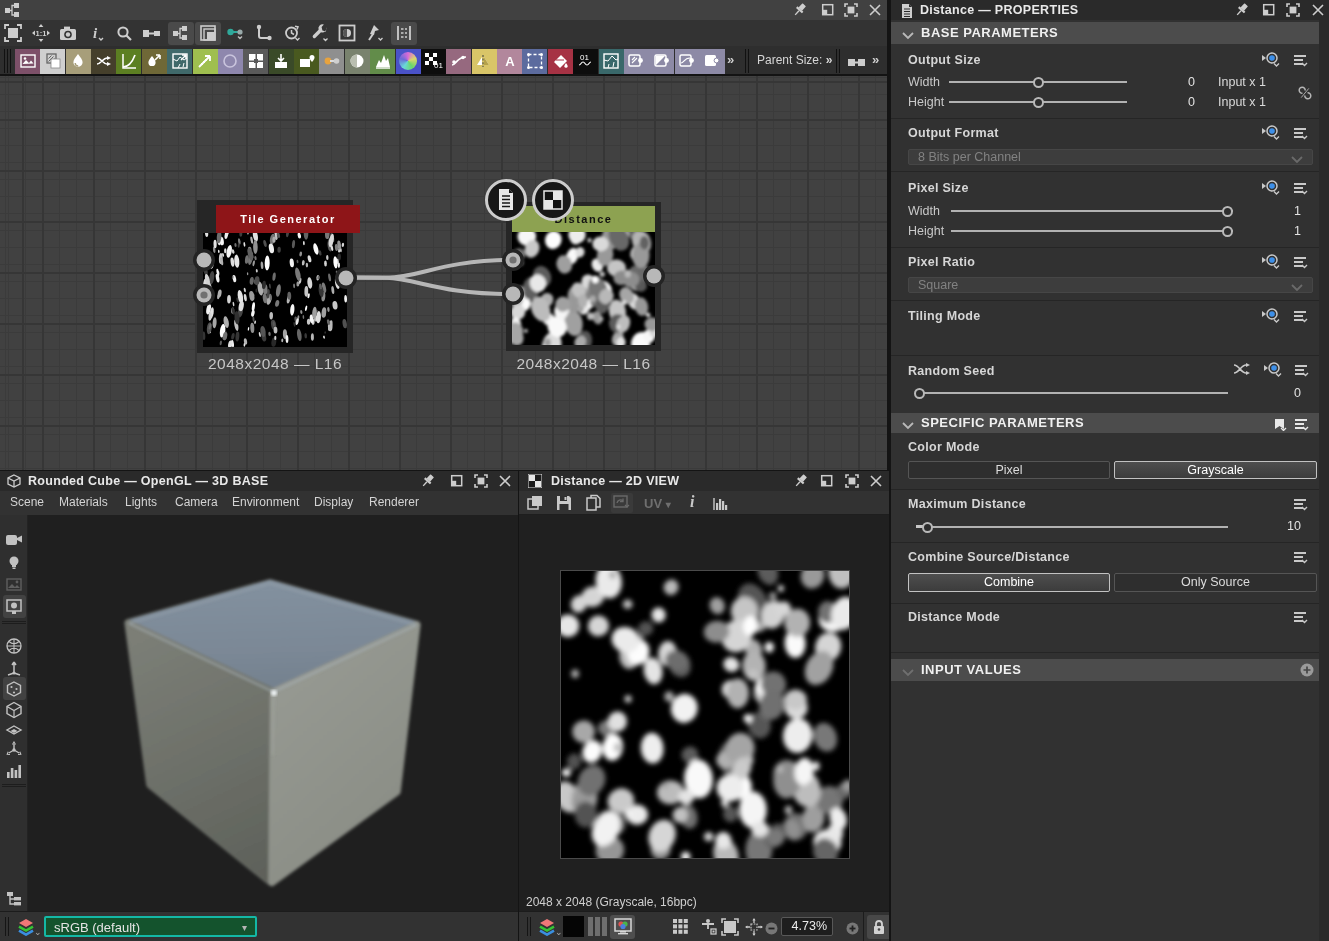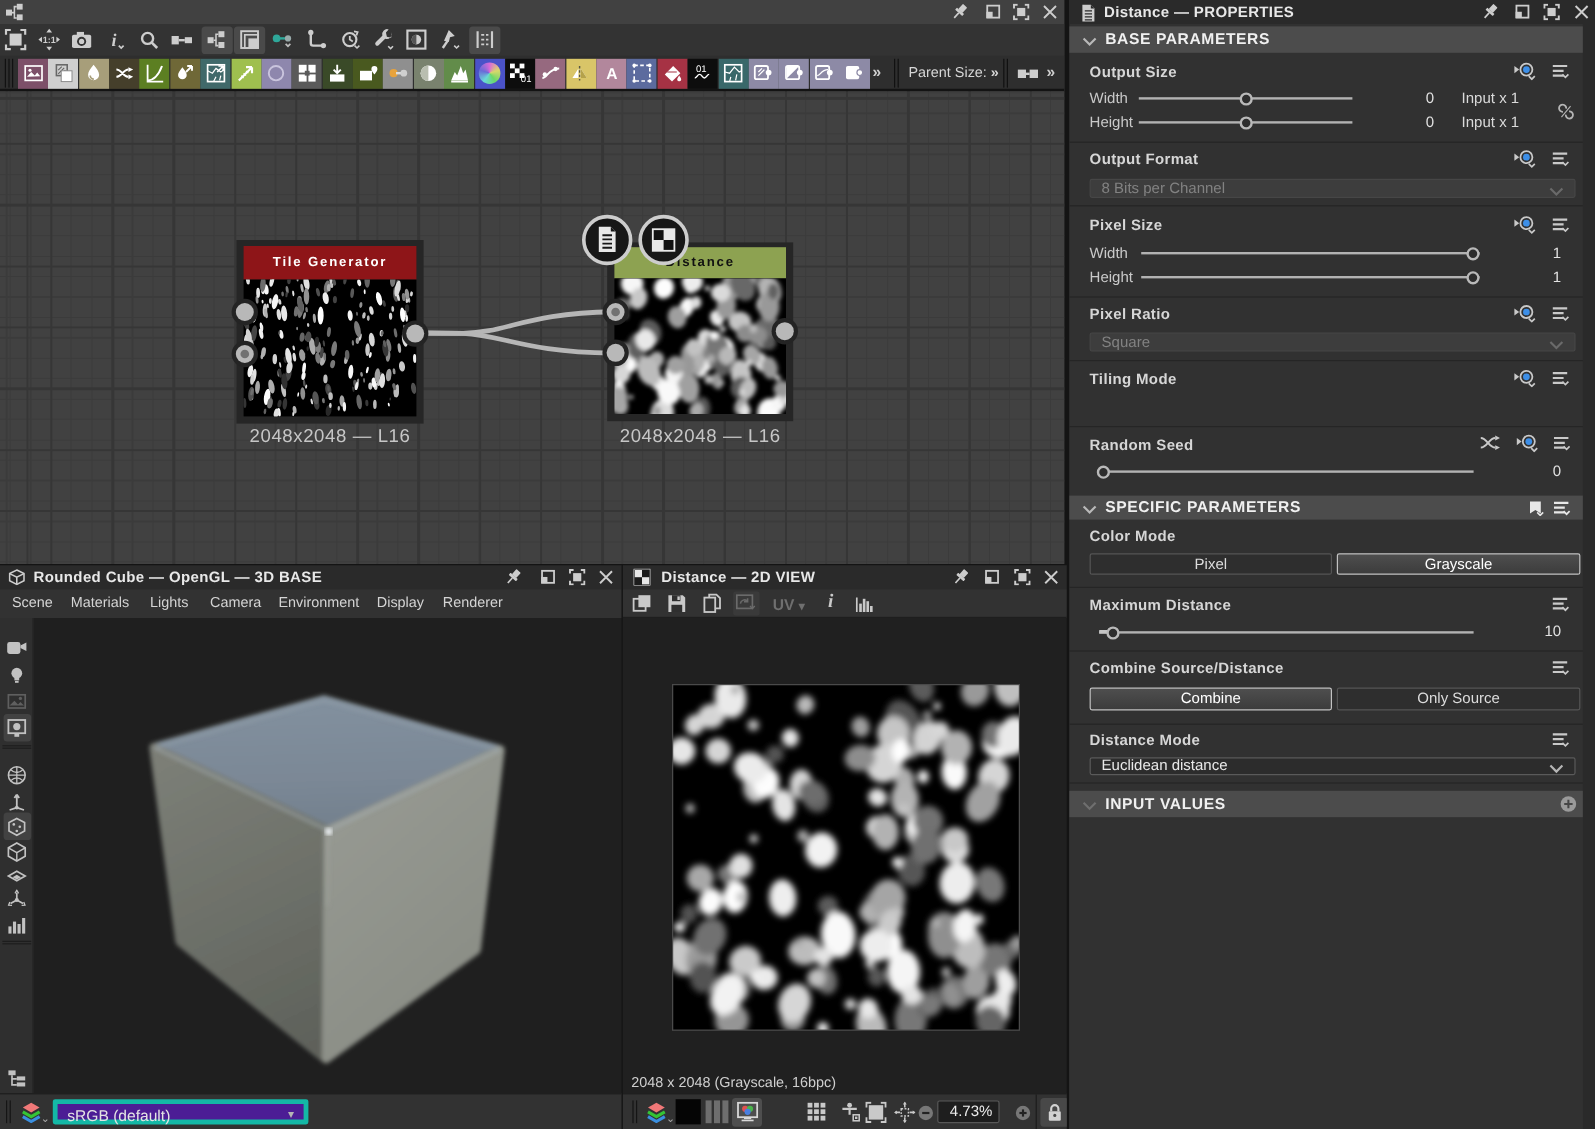--- a/index.html
+++ b/index.html
@@ -308,21 +308,21 @@
         <rect x="0" y="2" width="7" height="7" fill="#cdcdcd"></rect>
         <rect x="7" y="4.5" width="3" height="2" fill="#cdcdcd"></rect>
         <rect x="10" y="2" width="7" height="7" fill="#cdcdcd"></rect>
       </svg></div>
     <div class="abs" style="left:872px;top:52px;color:#cfcfcf;font-size:13px;font-weight:bold;letter-spacing:-2px">»</div>
     <svg class="abs" style="left:0;top:75px" width="887" height="395" viewBox="0 75 887 395">
 <path d="M346 277.5 L386 277.8 C424 277 438 261 511 259.8" stroke="#b6b6b6" stroke-width="4" fill="none"></path>
 <path d="M346 277.5 L386 277.8 C420 279.5 438 293.5 510 294.2" stroke="#b6b6b6" stroke-width="4" fill="none"></path>
 </svg>
     <div class="abs" style="left:197px;top:200px;width:156px;height:153px;background:#262626"></div>
-    <div class="abs" style="left:203px;top:205px;width:144px;height:28px;background:#8e1518;text-align:center;line-height:28px;color:#fff;font-weight:bold;font-size:11px;letter-spacing:1.5px">Tile Generator</div>
+    <div class="abs" style="left:216px;top:205px;width:144px;height:28px;background:#8e1518;text-align:center;line-height:28px;color:#fff;font-weight:bold;font-size:11px;letter-spacing:1.5px">Tile Generator</div>
     <div class="abs" style="left:203px;top:233px;width:144px;height:114px;background:#000"><svg width="144" height="114" viewBox="0 0 144 114" style="">
         <ellipse cx="46.6" cy="17.2" rx="1.9" ry="3.5" transform="rotate(1 46.6 17.2)" fill="rgb(143,143,143)"></ellipse>
         <ellipse cx="73.1" cy="4.3" rx="1.5" ry="2.7" transform="rotate(-11 73.1 4.3)" fill="rgb(192,192,192)"></ellipse>
         <ellipse cx="17.8" cy="25.4" rx="1.9" ry="5.5" transform="rotate(2 17.8 25.4)" fill="rgb(202,202,202)"></ellipse>
         <ellipse cx="6.7" cy="97.9" rx="1.3" ry="2.4" transform="rotate(-11 6.7 97.9)" fill="rgb(246,246,246)"></ellipse>
         <ellipse cx="26.0" cy="66.3" rx="1.9" ry="4.2" transform="rotate(1 26.0 66.3)" fill="rgb(211,211,211)"></ellipse>
         <ellipse cx="29.7" cy="77.6" rx="1.5" ry="3.2" transform="rotate(2 29.7 77.6)" fill="rgb(159,159,159)"></ellipse>
         <ellipse cx="114.4" cy="79.7" rx="1.2" ry="2.8" transform="rotate(1 114.4 79.7)" fill="rgb(62,62,62)"></ellipse>
         <ellipse cx="41.5" cy="111.7" rx="0.9" ry="2.1" transform="rotate(7 41.5 111.7)" fill="rgb(231,231,231)"></ellipse>
         <ellipse cx="5.6" cy="76.2" rx="2.2" ry="5.3" transform="rotate(11 5.6 76.2)" fill="rgb(241,241,241)"></ellipse>
@@ -821,21 +821,21 @@
 </svg>
     <div class="abs" style="left:0;top:440px;width:518px;height:30px;background:#323232;border-top:1px solid #1c1c1c"></div>
     <div class="abs" style="left:5px;top:446px;width:1px;height:19px;background:#151515"></div>
     <div class="abs" style="left:8px;top:446px;width:1px;height:19px;background:#151515"></div>
     <div class="abs" style="left:17px;top:447px"><svg width="18" height="18" viewBox="0 0 18 18" style="">
         <path d="M9 1l7 4-7 4-7-4z" fill="#f07878"></path>
         <path d="M2 8.6l7 4 7-4" stroke="#35c435" stroke-width="2.6" fill="none"></path>
         <path d="M2 12.6l7 4 7-4" stroke="#3a8fe0" stroke-width="2.6" fill="none"></path>
       </svg></div>
     <div class="abs" style="left:34px;top:456px;width:8px;height:6px;color:#aaa;font-size:9px">⌄</div>
-    <div class="abs" style="left:44px;top:445px;width:213px;height:21px;background:#4c1d95;border:4px solid #14b8a6;border-radius:2px;color:#e4e4e4;font-size:13px;line-height:19px;padding-left:8px">sRGB (default)<span style="position:absolute;right:8px;top:0;color:#b5b5b5;font-size:10px">▾</span></div>
+    <div class="abs" style="left:44px;top:445px;width:213px;height:21px;background:#14532d;border:2px solid #14b8a6;border-radius:2px;color:#e4e4e4;font-size:13px;line-height:19px;padding-left:8px">sRGB (default)<span style="position:absolute;right:8px;top:0;color:#b5b5b5;font-size:10px">▾</span></div>
   </div>
 <div class="panel" style="left:519px;top:471px;width:370px;height:470px;background:#202020">
     <div class="tbar">
       <span class="tt" style="left:32px">Distance — 2D VIEW</span>
     </div>
     <div class="abs" style="left:9px;top:3px"><svg width="14" height="14" viewBox="0 0 14 14" style="">
         <rect x="0" y="0" width="14" height="14" fill="#1c1c1c" stroke="#e8e8e8" stroke-width="1"></rect>
         <rect x="1" y="1" width="6" height="6" fill="#e8e8e8"></rect>
         <rect x="7" y="7" width="6" height="6" fill="#e8e8e8"></rect>
       </svg></div>
@@ -1270,23 +1270,20 @@
         <path d="M9 9l2.5 2.5L14 9" stroke="#c9c9c9" stroke-width="1.4" fill="none"></path>
       </svg></div>
     <div class="abs" style="left:17px;top:573px;width:202px;height:19px;background:linear-gradient(#4e4e4e,#3c3c3c);border:1px solid #c2c2c2;color:#fff;border-radius:2px;font-size:12.5px;text-align:center;line-height:17px">Combine</div>
     <div class="abs" style="left:223px;top:573px;width:203px;height:19px;background:#2e2e2e;border:1px solid #555555;color:#dcdcdc;border-radius:2px;font-size:12.5px;text-align:center;line-height:17px">Only Source</div>
     <div class="sep" style="top:603px;width:428px"></div>
     <div class="seclabel" style="left:17px;top:610px">Distance Mode</div>
     <div class="abs" style="left:401.5px;top:610px"><svg width="16" height="13" viewBox="0 0 16 13" style="">
         <path d="M1 2h12M1 6h9M1 10h9" stroke="#c9c9c9" stroke-width="1.8"></path>
         <path d="M9 9l2.5 2.5L14 9" stroke="#c9c9c9" stroke-width="1.4" fill="none"></path>
       </svg></div>
-    <div class="ddown" style="left:17px;top:631px;width:405px;height:15px;background:#2c2c2c;border:1px solid #5a5a5a;color:#e9e9e9;line-height:13px;padding-left:9px">Euclidean distance<span style="position:absolute;right:8px;top:2.0px"><svg width="14" height="12" viewBox="0 0 14 12" style="">
-          <path d="M2 4l5 5 5-5" stroke="#b5b5b5" stroke-width="1.8" fill="none"></path>
-        </svg></span></div>
     <div class="sep" style="top:652px;width:428px"></div>
     <div class="secbar" style="top:659px;width:428px;height:22px"></div>
     <div class="abs" style="left:10px;top:664.0px"><svg width="14" height="12" viewBox="0 0 14 12" style="">
         <path d="M2 4l5 5 5-5" stroke="#6f6f6f" stroke-width="1.8" fill="none"></path>
       </svg></div>
     <div class="abs" style="left:30px;top:662.0px;font-weight:bold;font-size:13px;letter-spacing:0.5px;color:#f0f0f0">INPUT VALUES</div>
     <div class="abs" style="left:409px;top:663px"><svg width="14" height="14" viewBox="0 0 14 14" style="">
         <circle cx="7" cy="7" r="6.5" fill="#9a9a9a"></circle>
         <path d="M7 3.5v7M3.5 7h7" stroke="#454545" stroke-width="1.7"></path>
       </svg></div>

